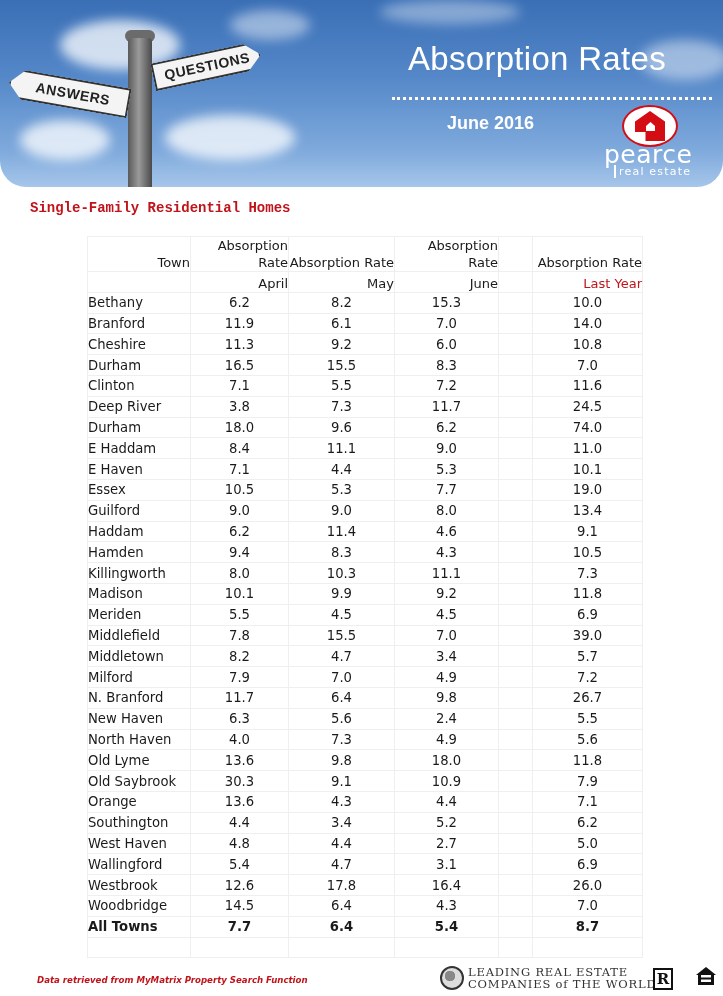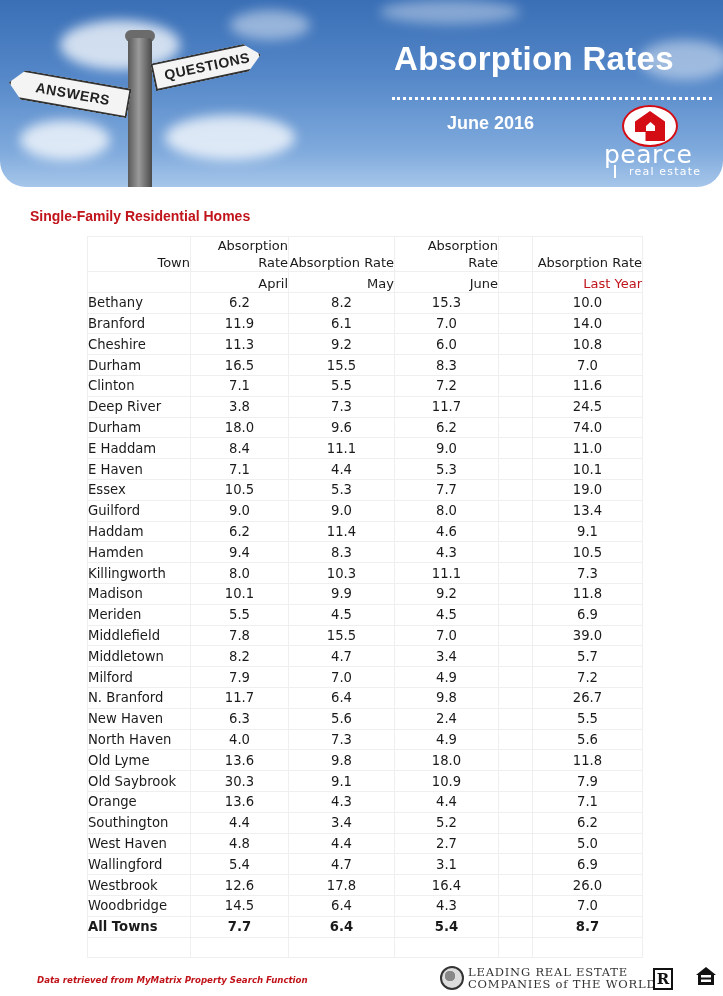--- a/index.html
+++ b/index.html
@@ -9,30 +9,30 @@
     border-radius: 0 0 26px 26px;
     background: linear-gradient(180deg, #3a6fb6 0%, #5487c8 40%, #7ea9dc 80%, #a6c6ea 100%);
     overflow: hidden;
   }
   .cloud { position: absolute; background: rgba(255,255,255,0.75); border-radius: 50%; filter: blur(6px); }
   .post { position: absolute; left: 128px; top: 38px; width: 24px; height: 155px; background: linear-gradient(90deg,#5a5a5a,#9a9a9a 45%,#4a4a4a); border-radius: 4px 4px 0 0; }
   .post-cap { position: absolute; left: 125px; top: 30px; width: 30px; height: 12px; background: #6b6b6b; border-radius: 6px; }
   .sign { position: absolute; background: #f4f4f4; border: 2px solid #333; font-family: "Liberation Sans", sans-serif; font-weight: bold; font-size: 14px; color: #222; display: flex; align-items: center; justify-content: center; letter-spacing: 0.5px; }
   .sign-q { left: 152px; top: 52px; width: 110px; height: 28px; transform: rotate(-12deg); clip-path: polygon(0 0, 86% 0, 100% 50%, 86% 100%, 0 100%); }
   .sign-a { left: 8px; top: 78px; width: 122px; height: 30px; transform: rotate(10deg); clip-path: polygon(12% 0, 100% 0, 100% 100%, 12% 100%, 0 50%); padding-left: 8px; }
-  .title { position: absolute; left: 394px; top: 40px; font-family: "Liberation Sans", sans-serif; font-weight: bold; font-size: 33px; color: #ffffff; letter-spacing: 0.3px; }
+  .title { position: absolute; left: 408px; top: 40px; font-family: "Liberation Sans", sans-serif; font-weight: normal; font-size: 33px; color: #ffffff; letter-spacing: 0.3px; }
   .dots { position: absolute; left: 392px; top: 97px; width: 320px; border-top: 3px dotted #ffffff; }
   .subtitle { position: absolute; left: 447px; top: 113px; font-family: "Liberation Sans", sans-serif; font-weight: bold; font-size: 18px; color: #ffffff; }
   .logo-circle { position: absolute; left: 622px; top: 105px; width: 56px; height: 42px; border-radius: 50%; background: #ffffff; border: 2px solid #d40d14; display: flex; align-items: center; justify-content: center; }
   .logo-mark { width: 30px; height: 30px; background: #d40d14; clip-path: polygon(50% 0, 100% 35%, 100% 100%, 35% 100%, 35% 70%, 0 70%, 0 35%); position: relative; }
   .logo-mark::after { content: ""; position: absolute; left: 11px; top: 11px; width: 9px; height: 9px; background: #ffffff; clip-path: polygon(50% 0, 100% 45%, 100% 100%, 0 100%, 0 45%); }
   .logo-word { position: absolute; left: 604px; top: 142px; font-family: "DejaVu Sans", sans-serif; font-size: 25px; color: #ffffff; letter-spacing: 0.5px; line-height: 1; }
-  .logo-sub { position: absolute; left: 614px; top: 165px; font-family: "DejaVu Sans", sans-serif; font-size: 11px; color: #ffffff; letter-spacing: 1.2px; border-left: 2px solid #fff; padding-left: 13px; }
-
-  .section-title { position: absolute; left: 30px; top: 208px; font-family: Liberation Sans, sans-serif; font-weight: bold; font-size: 14px; color: #c0131a; }
+  .logo-sub { position: absolute; left: 614px; top: 165px; font-family: "DejaVu Sans", sans-serif; font-size: 11px; color: #ffffff; letter-spacing: 1.2px; border-left: 2px solid #fff; padding-left: 3px; }
+
+  .section-title { position: absolute; left: 30px; top: 200px; font-family: Liberation Mono, monospace; font-weight: bold; font-size: 14px; color: #c0131a; }
 
   table.rates { position: absolute; left: 87px; top: 236px; border-collapse: collapse; font-family: "DejaVu Sans", sans-serif; font-size: 13.2px; color: #1a1a1a; }
   table.rates td, table.rates th { border: 1px solid #efefef; height: 20.8px; padding: 0; }
   table.rates th { font-weight: normal; font-size: 13px; text-align: right; vertical-align: bottom; line-height: 17px; }
   th.hdr { height: 50px; padding-bottom: 1px; }
   th.town-h { text-align: left; padding-left: 2px; }
   td.town { text-align: left; padding-left: 2px; }
   td.num { text-align: center; }
   th.red { color: #c0131a; }
   tr.total td { font-weight: bold; }

